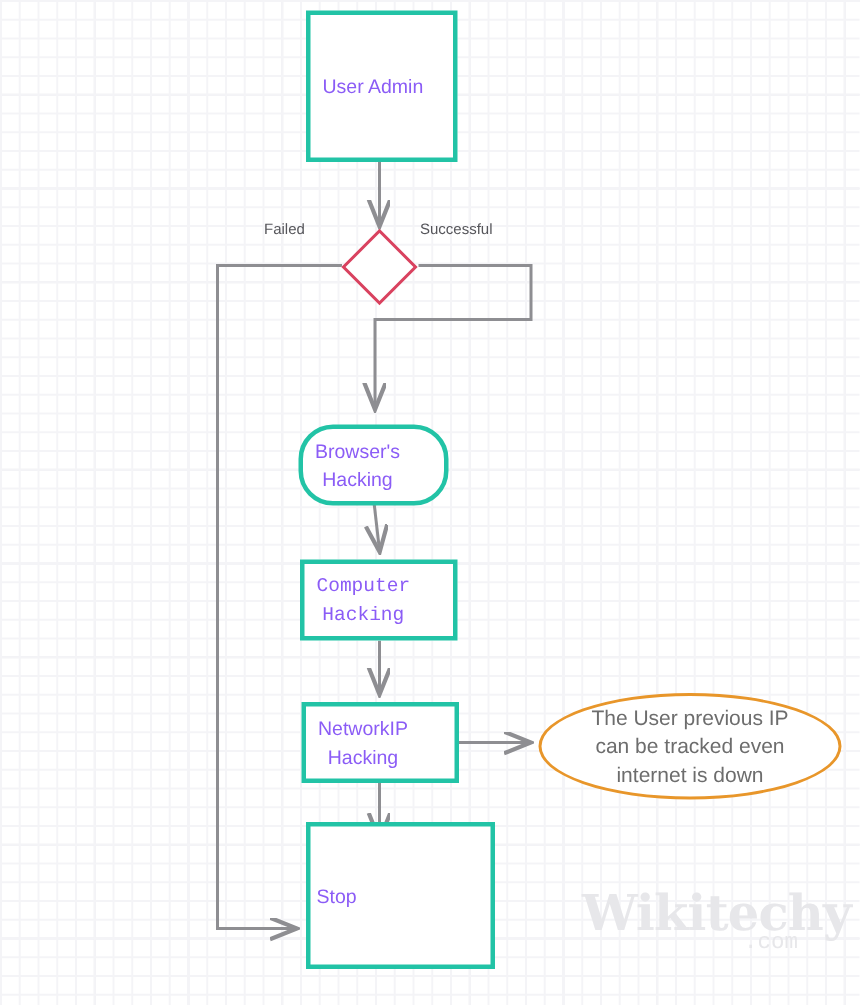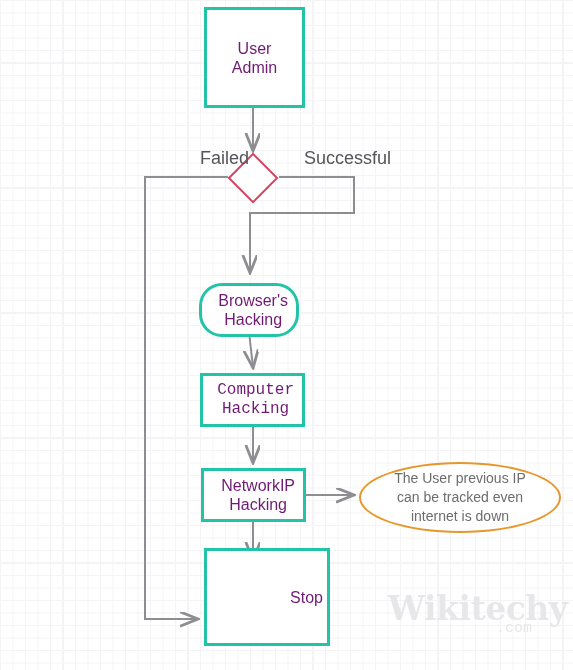--- a/index.html
+++ b/index.html
@@ -28,26 +28,26 @@
       12.5px 12.5px,
       62.5px 62.5px,
       62.5px 62.5px;
     background-position: 0 0, 0 0, 0 0, 0 0;
   }
   .node {
     position: absolute;
     box-sizing: border-box;
     display: flex;
     align-items: center;
-    justify-content: flex-end;
+    justify-content: flex-start;
     text-align: center;
     background: #ffffff;
     border: 3px solid #22c3a6;
-    color: #701a75;
-    font-size: 16px;
+    color: #8b5cf6;
+    font-size: 13px;
     line-height: 19px;
   }
   .node span {
     display: block;
     padding: 0 4px;
   }
   .diamond {
     position: absolute;
     box-sizing: border-box;
     background: #ffffff;
@@ -68,23 +68,22 @@
     font-size: 14px;
     line-height: 19px;
   }
   .ellipse span {
     display: block;
     padding: 0 22px;
   }
   .edge-label {
     position: absolute;
     color: #55555a;
-    font-size: 18px;
+    font-size: 10px;
     white-space: nowrap;
-    margin-left: 24px;
   }
   #svg-links {
     position: absolute;
     left: 0;
     top: 0;
     width: 573px;
     height: 670px;
     pointer-events: none;
   }
   .watermark {

